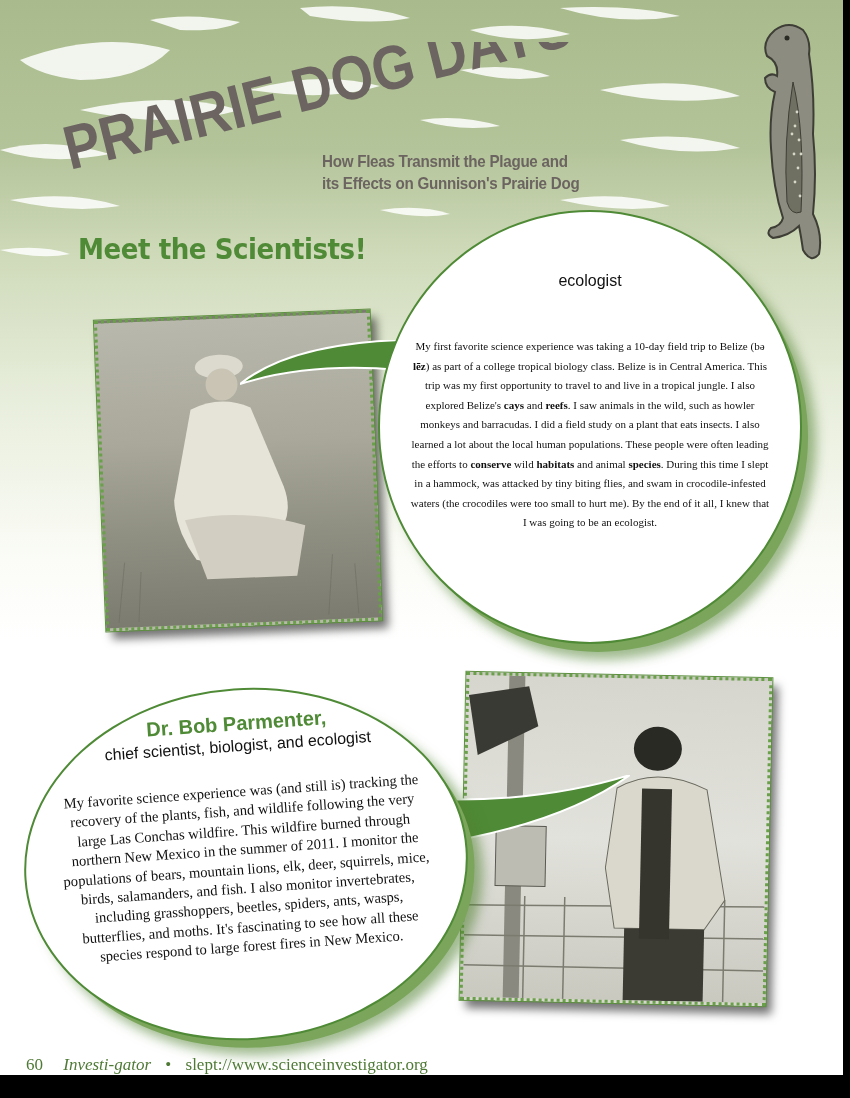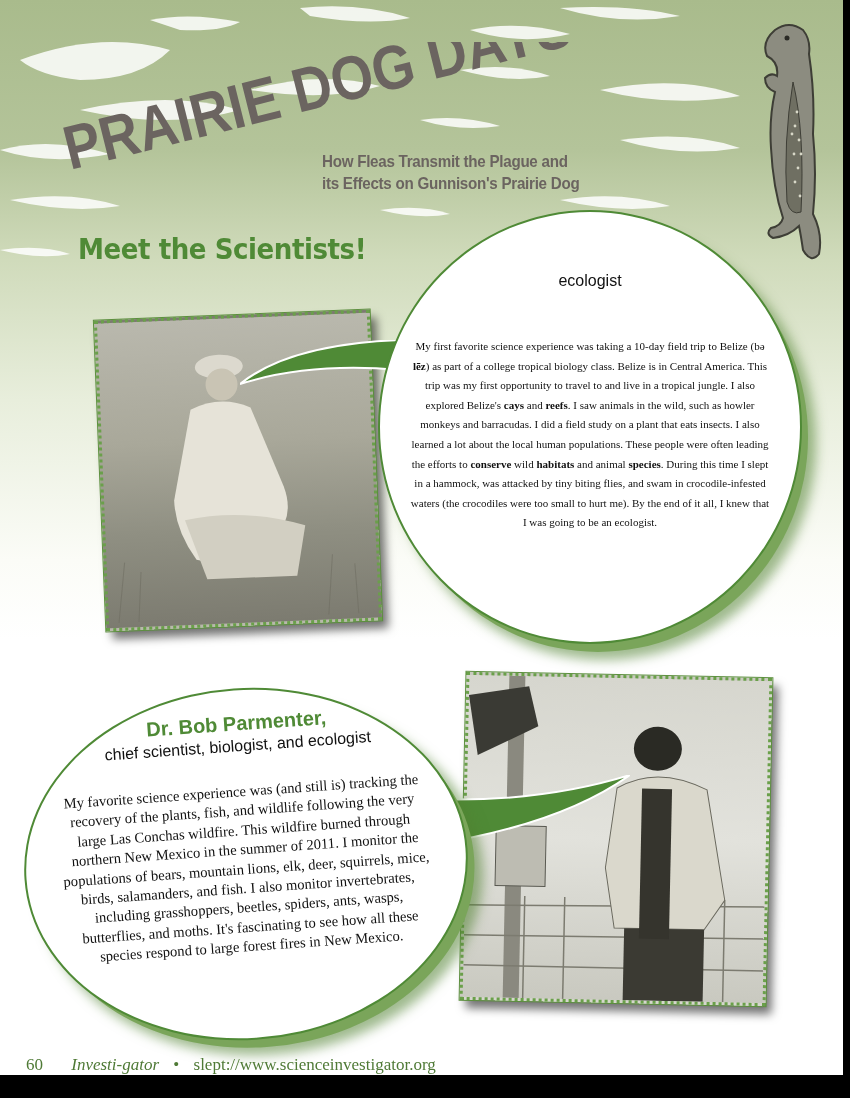--- a/index.html
+++ b/index.html
@@ -21,21 +21,21 @@
   .b-role { font-family:"Liberation Sans", sans-serif; color:#111; text-align:center; }
   .b-text { font-family:"Liberation Serif", serif; color:#111; text-align:center; }
   .b1-name { position:absolute; left:0; right:0; top:35px; font-size:20px; }
   .b1-role { position:absolute; left:0; right:0; top:60px; font-size:16px; }
   .b1-text { position:absolute; left:30px; right:30px; top:86px; font-size:11px; line-height:19.6px;margin-top:39px; }
   .b2-name { position:absolute; left:0; right:0; top:22px; font-size:20px; }
   .b2-role { position:absolute; left:60px; right:60px; top:46px; font-size:16px; line-height:20px; }
   .b2-text { position:absolute; left:36px; right:36px; top:92px; font-size:14.6px; line-height:19.4px; }
   .tail { position:absolute; }
   .footer { position:absolute; left:26px; top:1055px; font-size:17px; color:#4f7a36; font-family:"Liberation Serif", serif; white-space:nowrap; }
-  .footer .mag { font-style:italic; margin-left:24px; }
+  .footer .mag { font-style:italic; margin-left:16px; }
   .footer .dot { margin:0 10px; }
   .right-bar { position:absolute; left:843px; top:0; width:7px; height:1098px; background:#000; }
 </style>
 </head>
 <body>
 
 <div class="page">
 
   <svg class="texture" viewBox="0 0 843 300">
     <g fill="#ffffff" opacity="0.85">

